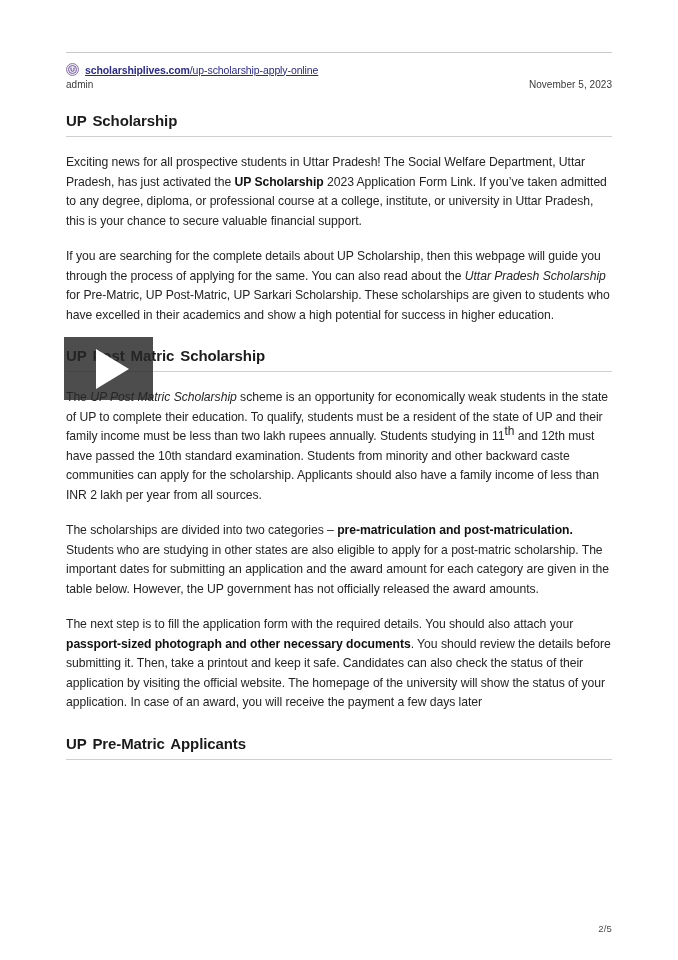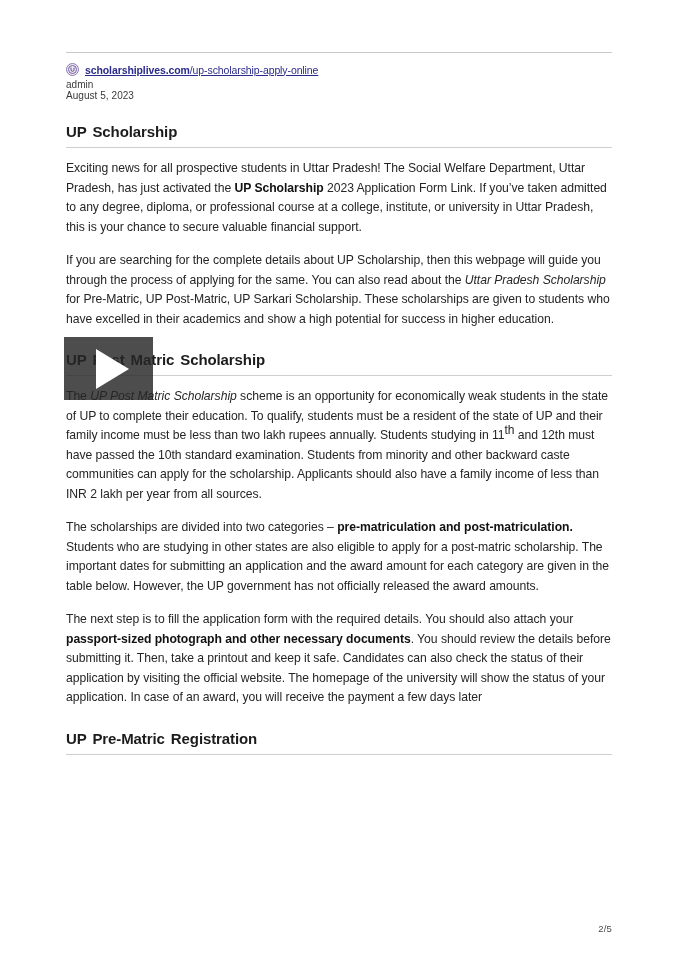--- a/index.html
+++ b/index.html
@@ -77,21 +77,20 @@
 
   
   .byline-row {
     display: flex;
     justify-content: space-between;
     align-items: baseline;
     font-size: 10px;
     color: #3a3a3a;
     margin-top: 5px;
     letter-spacing: 0.05px;
-    flex-direction: column;
   }
 
   
   .section {
     margin-top: 22px;
   }
   .section-heading {
     font-size: 15px;
     font-weight: bold;
     color: #1c1c1c;
@@ -104,21 +103,21 @@
     border-top: 1px solid #cfcfcf;
     margin: 0 0 11px 0;
     height: 0;
   }
 
   
   p.body {
     font-size: 12.2px;
     line-height: 19.5px;
     color: #252525;
-    margin: 0 0 14px 0;
+    margin: 16px 0 14px 0;
     letter-spacing: -0.05px;
     text-align: left;
   }
   p.body:last-child { margin-bottom: 0; }
   p.body b { font-weight: bold; color: #111111; }
   p.body i { }
   p.body sup {
     font-size: 12px;
     vertical-align: super;
     line-height: 0;
@@ -173,40 +172,40 @@
           <path d="M3 2.6 v2.2 a1.5 1.5 0 0 0 3 0 V2.6" fill="none" stroke="#4a3a7a" stroke-width="0.9"></path>
         </svg>
       </span>
       <a class="source-link" href="#">
         <span class="domain">scholarshiplives.com</span><span class="path">/up-scholarship-apply-online</span>
       </a>
     </div>
 
     <div class="byline-row">
       <span>admin</span>
-      <span>August 5, 2023</span>
+      <span>November 5, 2023</span>
     </div>
 
     <div class="section">
       <h2 class="section-heading">UP Scholarship</h2>
       <hr class="rule">
       <p class="body"><span>Exciting news for all prospective students in Uttar Pradesh! The Social Welfare Department, Uttar Pradesh, has just activated the </span><b>UP Scholarship</b><span> 2023 Application Form Link. If you’ve taken admitted to any degree, diploma, or professional course at a college, institute, or university in Uttar Pradesh, this is your chance to secure valuable financial support.</span></p>
       <p class="body"><span>If you are searching for the complete details about UP Scholarship, then this webpage will guide you through the process of applying for the same. You can also read about the </span><i>Uttar Pradesh Scholarship</i><span> for Pre-Matric, UP Post-Matric, UP Sarkari Scholarship. These scholarships are given to students who have excelled in their academics and show a high potential for success in higher education.</span></p>
     </div>
 
     <div class="section">
       <h2 class="section-heading">UP Post Matric Scholarship</h2>
       <hr class="rule">
       <p class="body"><span>The </span><i>UP Post Matric Scholarship</i><span> scheme is an opportunity for economically weak students in the state of UP to complete their education. To qualify, students must be a resident of the state of UP and their family income must be less than two lakh rupees annually. Students studying in 11</span><sup>th</sup><span> and 12th must have passed the 10th standard examination. Students from minority and other backward caste communities can apply for the scholarship. Applicants should also have a family income of less than INR 2 lakh per year from all sources.</span></p>
       <p class="body"><span>The scholarships are divided into two categories – </span><b>pre-matriculation and post-matriculation.</b><span> Students who are studying in other states are also eligible to apply for a post-matric scholarship. The important dates for submitting an application and the award amount for each category are given in the table below. However, the UP government has not officially released the award amounts.</span></p>
       <p class="body"><span>The next step is to fill the application form with the required details. You should also attach your </span><b>passport-sized photograph and other necessary documents</b><span>. You should review the details before submitting it. Then, take a printout and keep it safe. Candidates can also check the status of their application by visiting the official website. The homepage of the university will show the status of your application. In case of an award, you will receive the payment a few days later</span></p>
     </div>
 
     <div class="section">
-      <h2 class="section-heading">UP Pre-Matric Registration</h2>
+      <h2 class="section-heading">UP Pre-Matric Applicants</h2>
       <hr class="rule">
     </div>
 
   </div>
 
   <div class="video-overlay">
     <span class="play-triangle"></span>
   </div>
 
   <div class="page-number">2/5</div>

